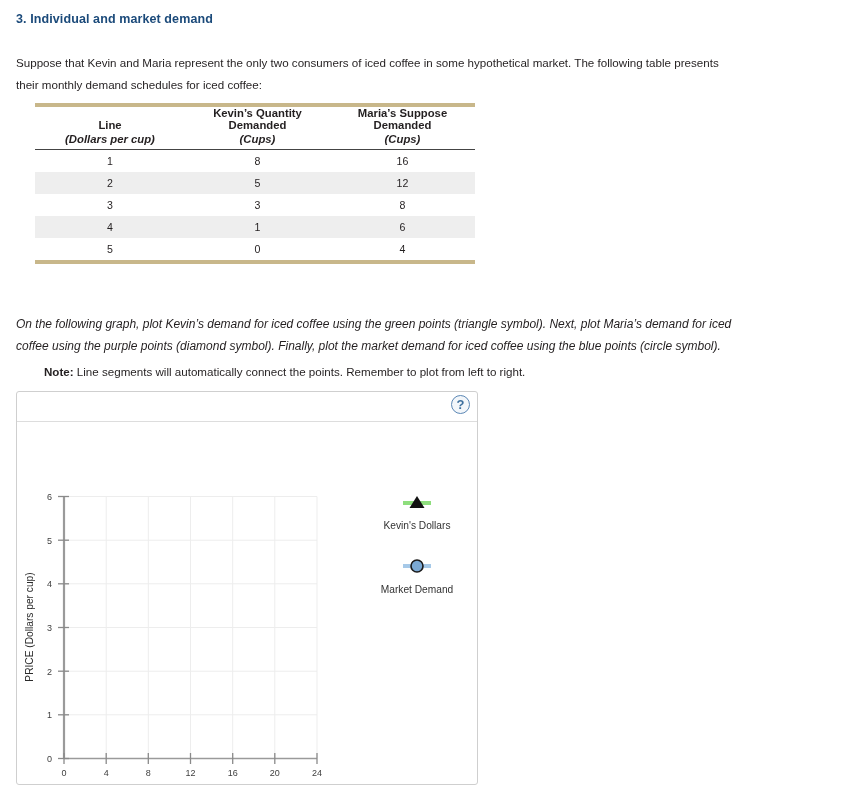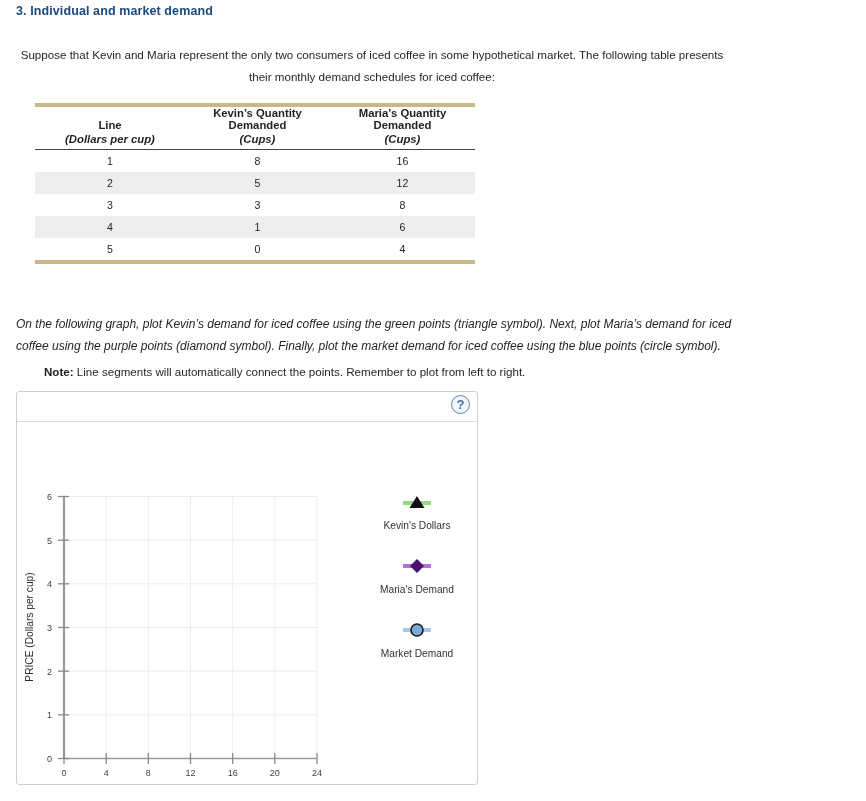--- a/index.html
+++ b/index.html
@@ -13,37 +13,37 @@
     position: relative;
     font-family: "Liberation Sans", sans-serif;
     color: #231f20;
     overflow: hidden;
   }
 
   
   .q-title {
     position: absolute;
     left: 16px;
-    top: 4px;
+    top: 12px;
     font-size: 12.5px;
     font-weight: bold;
     color: #1b4a7a;
     letter-spacing: 0.1px;
   }
 
   
   .prose {
     position: absolute;
     left: 16px;
     width: 712px;
     font-size: 11.6px;
     line-height: 22px;
     color: #231f20;
   }
-  .prose-intro { top: 44px; text-align: center; }
+  .prose-intro { top: 52px; }
 
   .prose-instr {
     position: absolute;
     left: 16px;
     width: 730px;
     top: 313px;
     font-size: 12px;
     line-height: 22px;
     font-style: italic;
     color: #231f20;
@@ -198,21 +198,21 @@
 <table class="sched-table">
   <thead>
     <tr>
       <th class="top-rule col-price"></th>
       <th class="top-rule col-kevin"></th>
       <th class="top-rule col-maria"></th>
     </tr>
     <tr class="head-row">
       <th class="colhead">Line</th>
       <th class="colhead">Kevin’s Quantity Demanded</th>
-      <th class="colhead">Maria’s Quantity Demanded</th>
+      <th class="colhead">Maria’s Suppose Demanded</th>
     </tr>
     <tr>
       <th class="colsub">(Dollars per cup)</th>
       <th class="colsub">(Cups)</th>
       <th class="colsub">(Cups)</th>
     </tr>
   </thead>
   <tbody>
     <tr>
       <td>1</td>
@@ -334,29 +334,20 @@
       <div class="legend-item">
         <div class="legend-swatch">
           <svg width="40" height="16" viewBox="0 0 40 16">
             <line x1="6" y1="9" x2="34" y2="9" stroke="#8ede7d" stroke-width="4"></line>
             <polygon points="20,2 27.5,14 12.5,14" fill="#111111"></polygon>
           </svg>
         </div>
         <div class="legend-label">Kevin's Dollars</div>
       </div>
 
-      <div class="legend-item">
-        <div class="legend-swatch">
-          <svg width="40" height="16" viewBox="0 0 40 16">
-            <line x1="6" y1="8" x2="34" y2="8" stroke="#b36ee0" stroke-width="4"></line>
-            <polygon points="20,1 27,8 20,15 13,8" fill="#4b0f6e"></polygon>
-          </svg>
-        </div>
-        <div class="legend-label">Maria's Demand</div>
-      </div>
 
       <div class="legend-item">
         <div class="legend-swatch">
           <svg width="40" height="16" viewBox="0 0 40 16">
             <line x1="6" y1="8" x2="34" y2="8" stroke="#a6c9e8" stroke-width="4"></line>
             <circle cx="20" cy="8" r="6" fill="#7ba9d4" stroke="#1a1a1a" stroke-width="1.6"></circle>
           </svg>
         </div>
         <div class="legend-label">Market Demand</div>
       </div>

